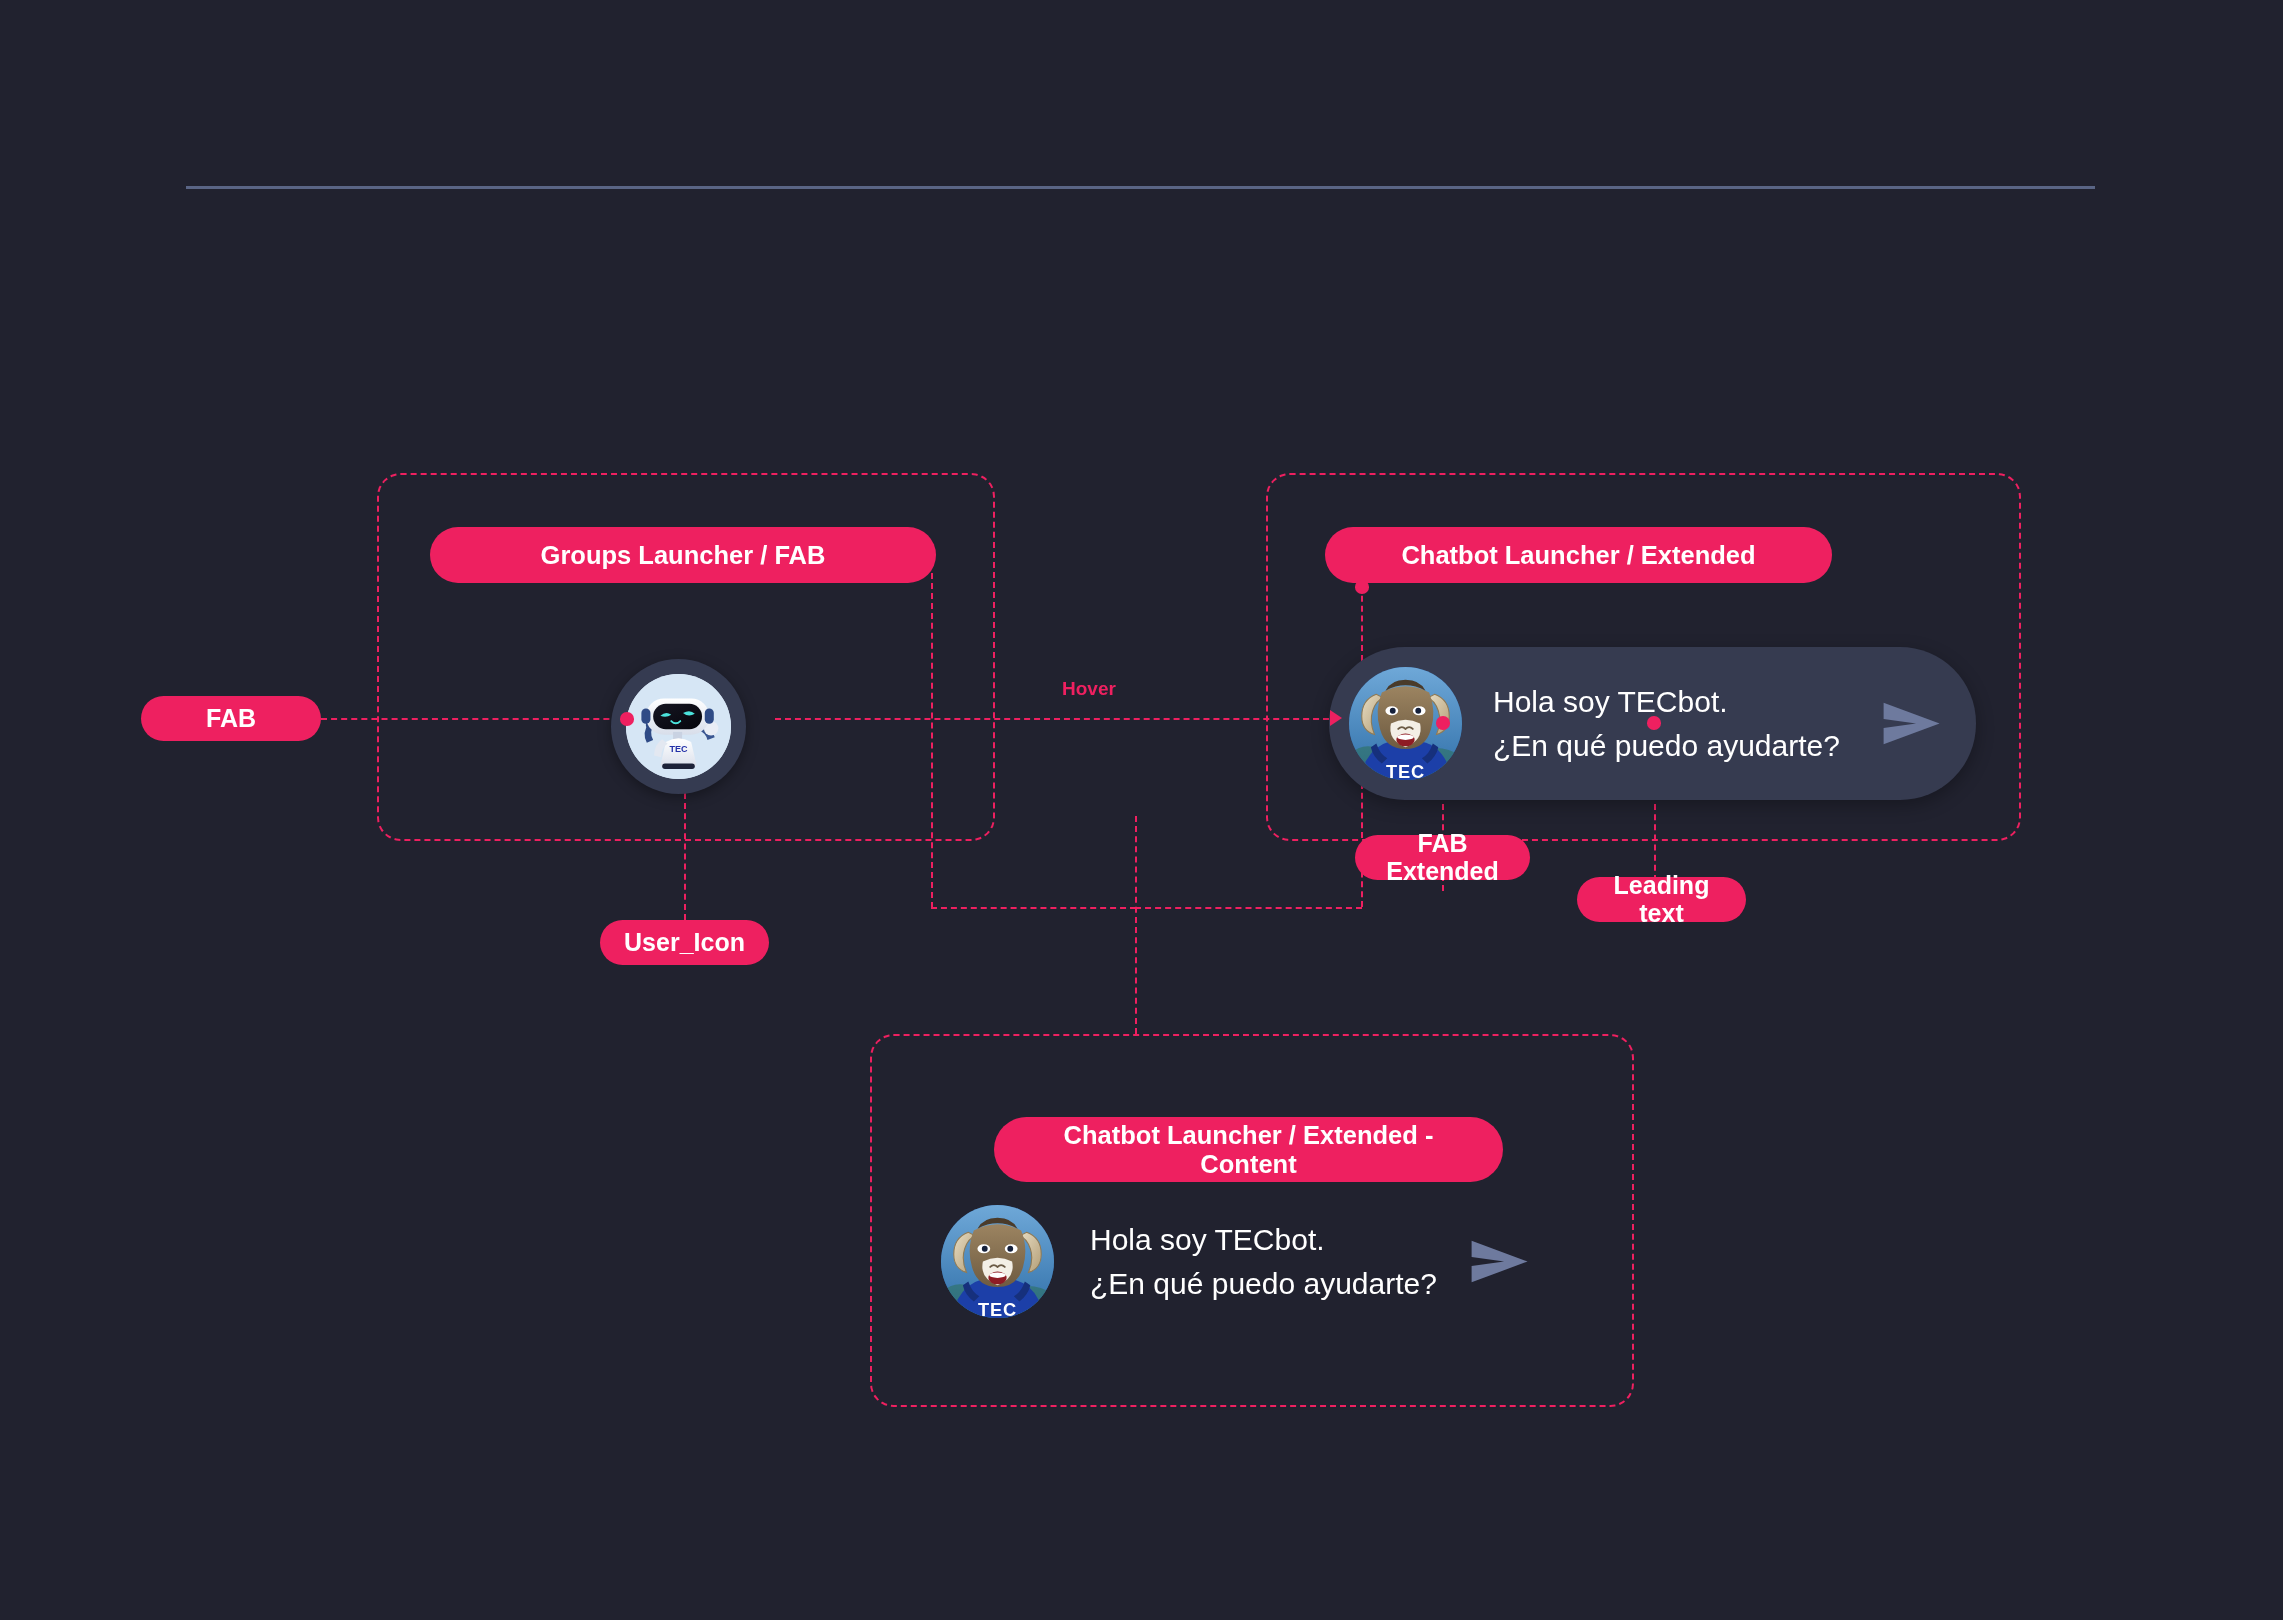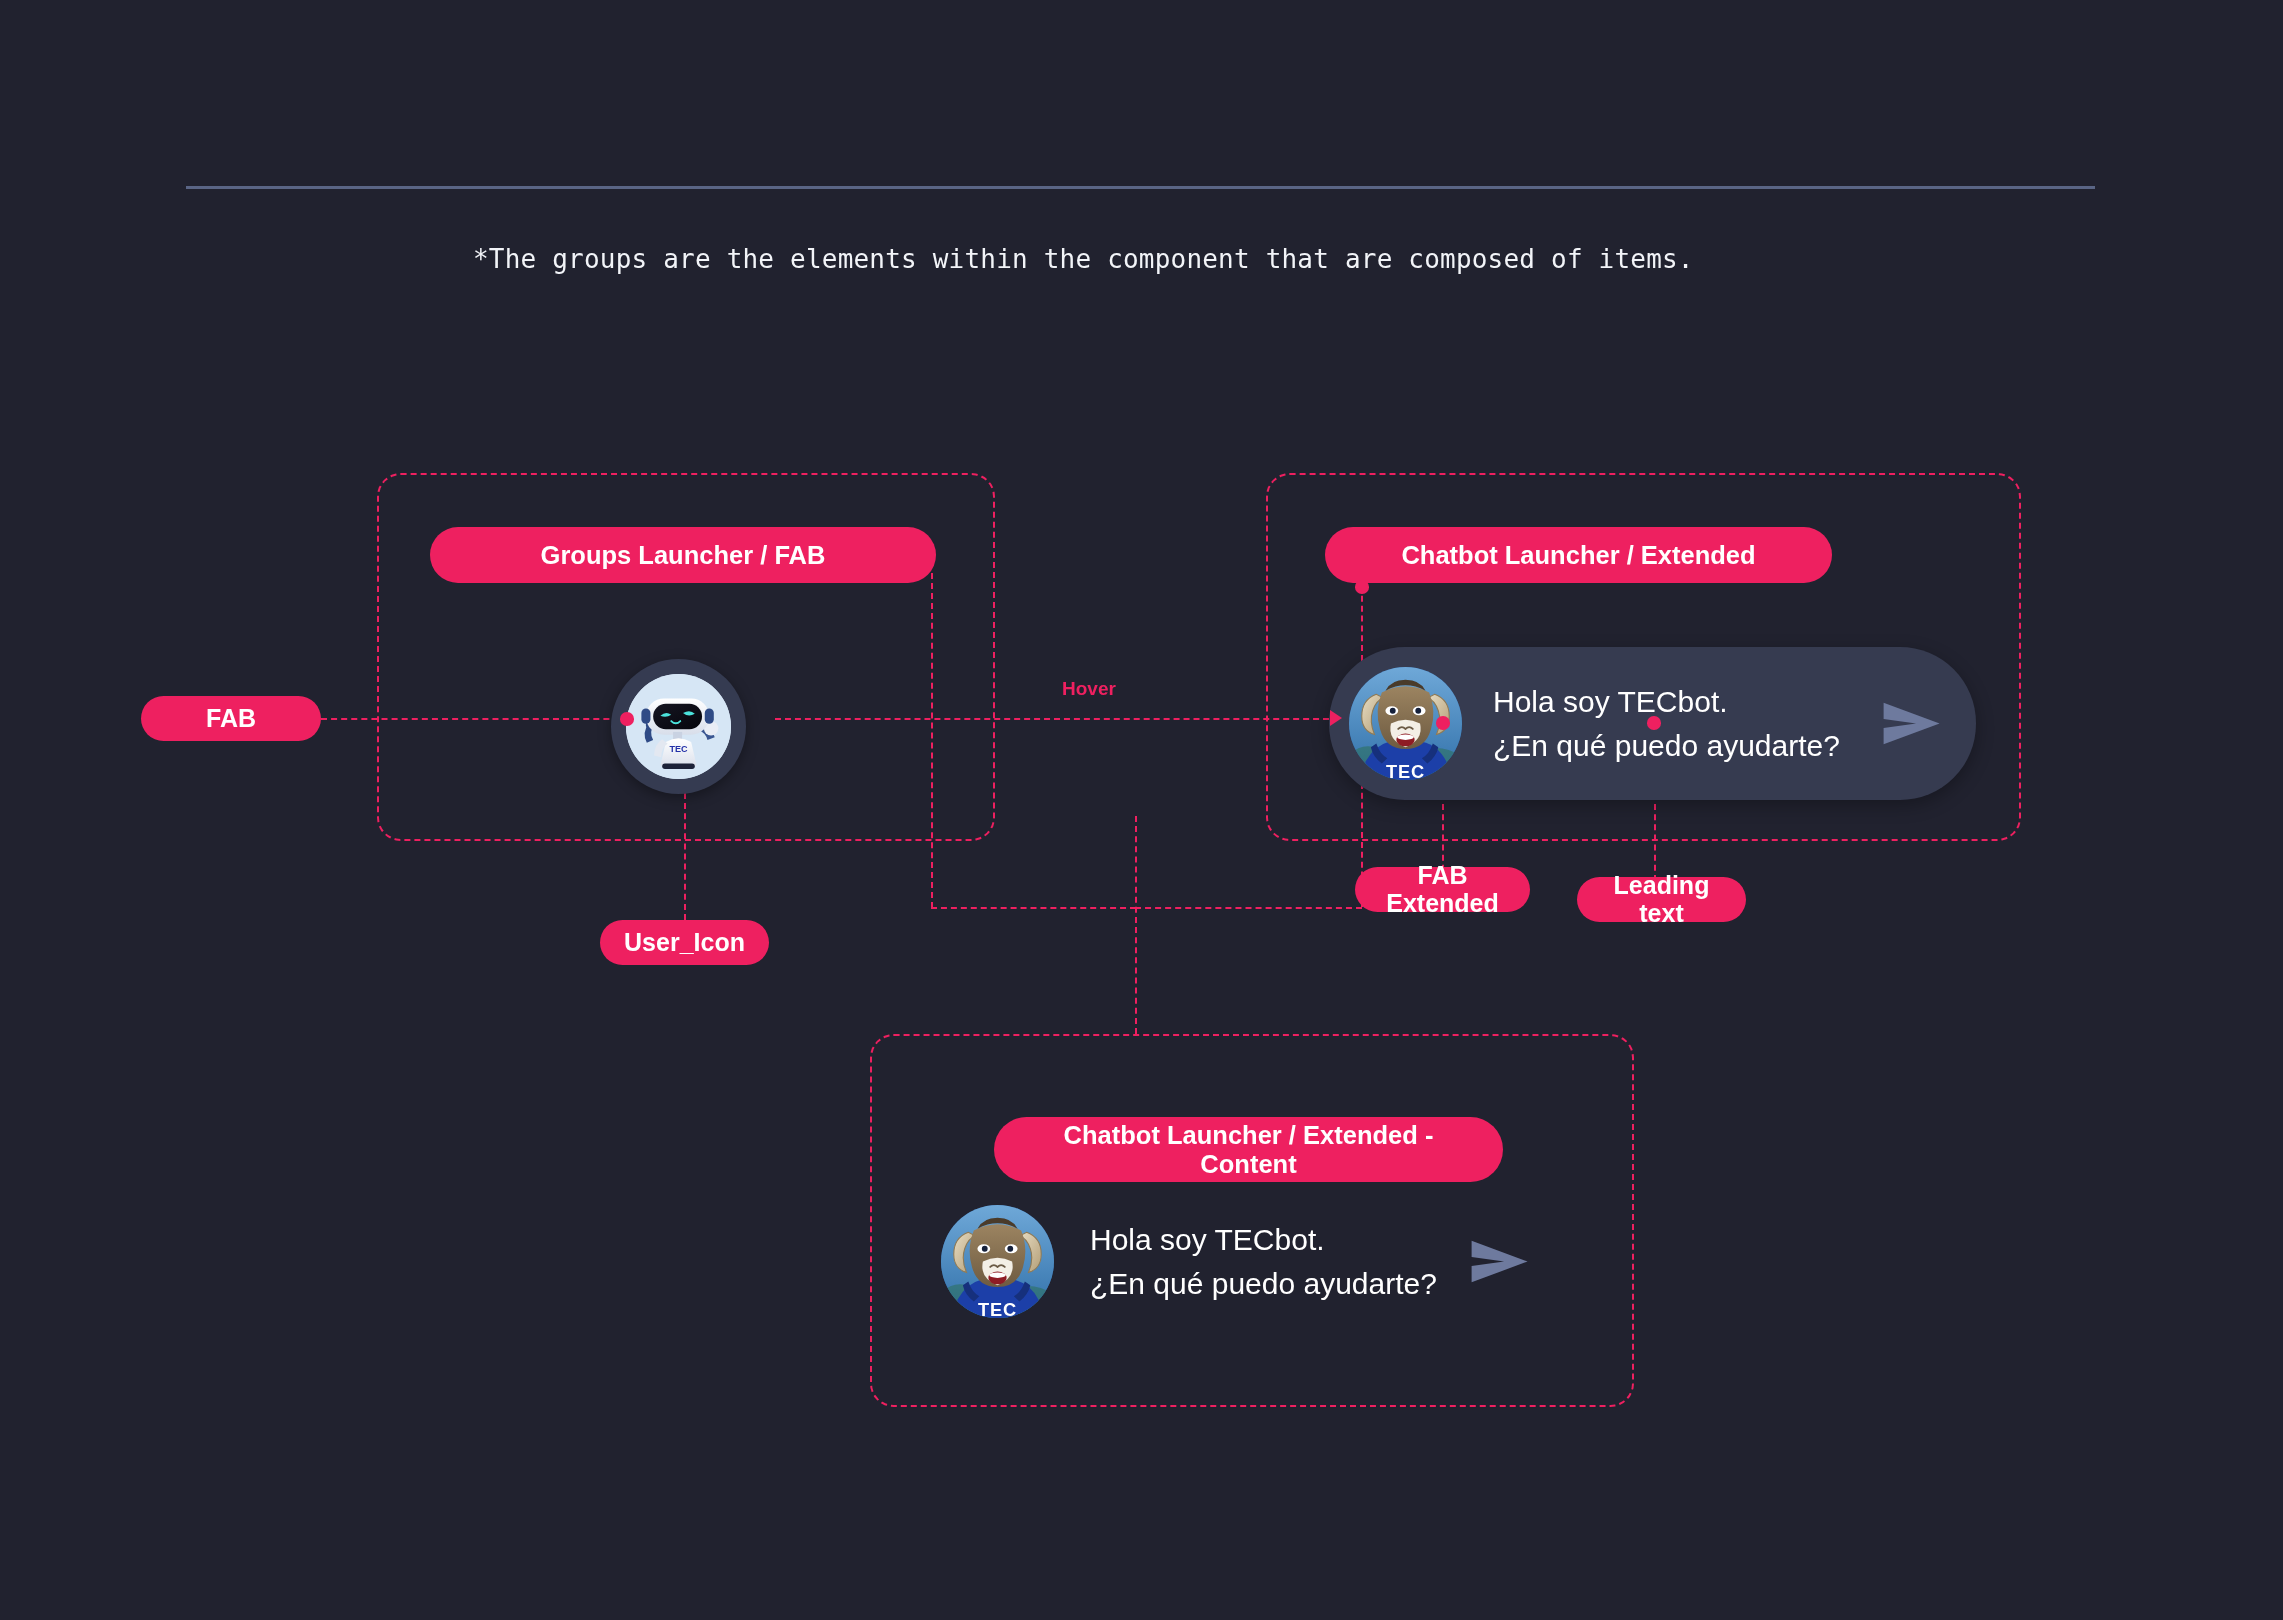--- a/index.html
+++ b/index.html
@@ -218,21 +218,20 @@
   #content-row .bubble-text { margin-left: 36px; }
 
   
   svg { display: block; }
 </style>
 </head>
 <body>
 
 <div id="header-area">
   <div id="title-divider"></div>
-  <div id="subtitle">*The groups are the elements within the component that are composed of items.</div>
 </div>
 
 <div class="group-box" id="fab-group-box" style="left:377px; top:473px; width:618px; height:368px;"></div>
 
 <div class="group-box" id="extended-group-box" style="left:1266px; top:473px; width:755px; height:368px;"></div>
 
 <div class="group-box" id="content-group-box"></div>
 
 <div class="conn-h" style="left:321px; top:718px; width:359px;"></div>
 <div class="conn-dot" style="left:620px; top:712px;"></div>
@@ -259,21 +258,21 @@
 <div class="conn-dot" style="left:1647px; top:716px;"></div>
 
 <div class="pill annot" id="pill-fab" style="left:141px; top:696px; width:180px;">
   <span>FAB</span>
 </div>
 
 <div class="pill annot" id="pill-user-icon" style="left:600px; top:920px; width:169px;">
   <span>User_Icon</span>
 </div>
 
-<div class="pill annot" id="pill-fab-extended" style="left:1355px; top:867px; width:175px;justify-content:center;">
+<div class="pill annot" id="pill-fab-extended" style="left:1355px; top:835px; width:175px;justify-content:center;">
   <span>FAB Extended</span>
 </div>
 
 <div class="pill annot" id="pill-leading-text" style="left:1577px; top:877px; width:169px;">
   <span>Leading text</span>
 </div>
 
 <div class="pill group-title" id="pill-group-fab" style="left:430px; top:527px; width:506px;">
   <span>Groups Launcher / FAB</span>
 </div>

